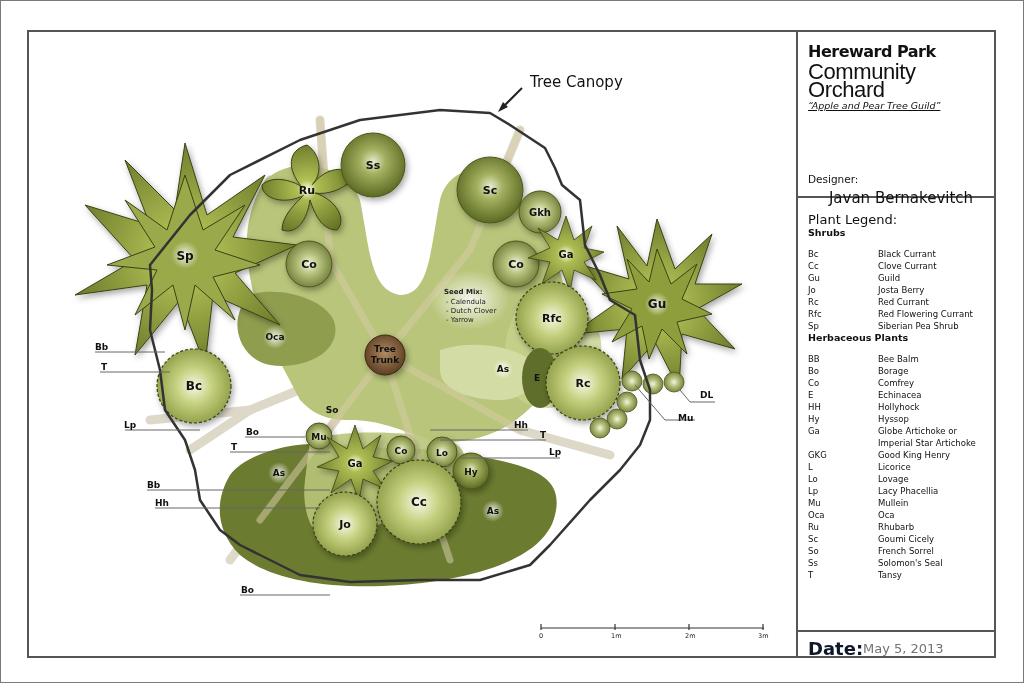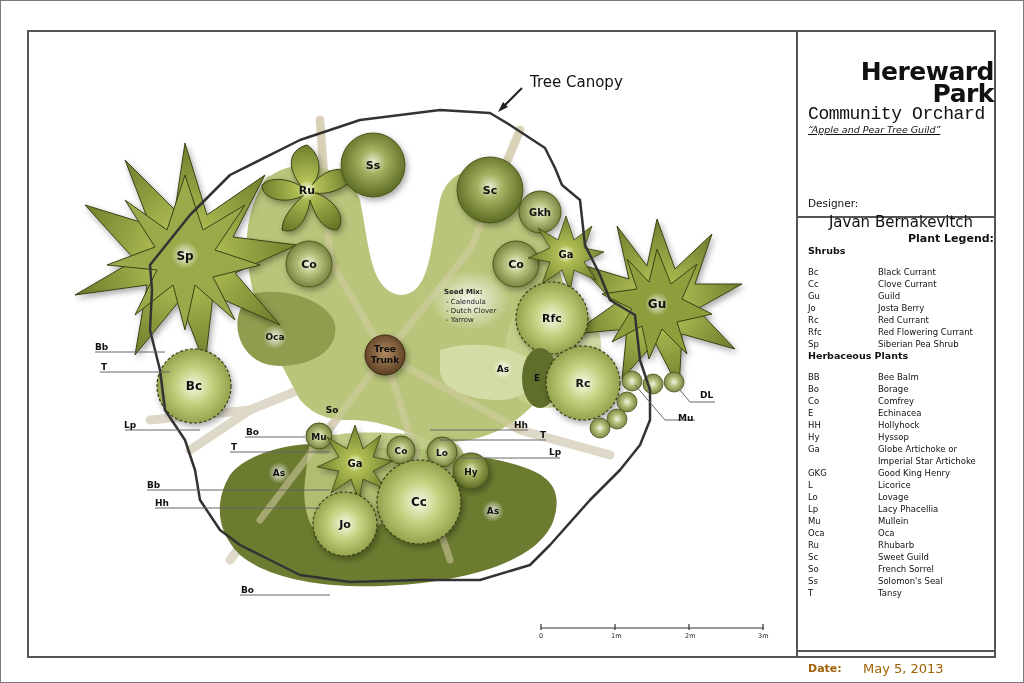--- a/index.html
+++ b/index.html
@@ -7,36 +7,36 @@
          font-family: "DejaVu Sans", sans-serif; }
   .outer-frame { position: absolute; left: 0; top: 0; width: 1022px; height: 681px;
                  border: 1px solid #7a7a7a; }
   .sheet { position: absolute; left: 27px; top: 30px; width: 965px; height: 624px;
            border: 2px solid #555; border-right: none; background: #fff; }
   .plan { position: absolute; left: 27px; top: 30px; width: 769px; height: 626px; }
   .title-block { position: absolute; left: 796px; top: 30px; width: 196px; height: 624px;
                  border: 2px solid #555; background: #fff; }
   .tb-section { border-bottom: 2px solid #555; box-sizing: border-box; padding-left: 10px; }
   .tb-header { height: 157px; }
-  .tb-title { font-family: "DejaVu Sans", sans-serif; font-weight: bold; font-size: 25px;
-              margin-top: 29px; line-height: 22px; letter-spacing: -0.5px; color: #111; text-align: right; }
-  .tb-subtitle { font-family: Liberation Mono, monospace; font-size: 18px; line-height: 18px;
+  .tb-title { font-family: "DejaVu Sans", sans-serif; font-weight: bold; font-size: 16px;
+              margin-top: 9px; line-height: 22px; letter-spacing: -0.5px; color: #111; }
+  .tb-subtitle { font-family: Liberation Sans, sans-serif; font-size: 22px; line-height: 18px;
                  letter-spacing: -0.4px; color: #111; }
   .tb-tagline { font-style: italic; font-size: 9.5px; line-height: 14px; color: #111; text-decoration: underline; }
   .tb-designer-label { font-size: 10.5px; margin-top: 60px; color: #111; }
   .tb-designer-name { font-size: 15px; margin-top: 4px; color: #111; text-align: center; }
   .tb-legend { height: 434px; padding-top: 14px; }
-  .tb-legend-title { font-weight: bold; font-size: 11px; color: #111; text-align: right; }
+  .tb-legend-title { font-weight: normal; font-size: 13px; color: #111; }
   .tb-group-title { font-weight: bold; font-size: 9.5px; margin-bottom: 10px; color: #111; }
   .legend-row { display: flex; font-size: 8.5px; line-height: 12px; color: #111; }
   .legend-code { width: 30px; flex: none; }
   .legend-name { flex: 1; padding-left: 40px; }
   .tb-date { height: 33px; border-bottom: none; display: flex; align-items: center; }
-  .tb-date-label { font-weight: bold; font-size: 11px; width: 55px; color: #a16207; }
-  .tb-date-value { font-size: 13px; color: #a16207; }
+  .tb-date-label { font-weight: bold; font-size: 18px; width: 55px; color: #0f172a; }
+  .tb-date-value { font-size: 13px; color: #737373; }
   .plant-label { font-family: "DejaVu Sans", sans-serif; font-weight: bold; fill: #111; }
   .callout-text { font-family: "DejaVu Sans", sans-serif; font-weight: bold; font-size: 9px; fill: #111; }
   .small-text { font-family: "DejaVu Sans", sans-serif; font-size: 7px; fill: #222; }
 </style>
 </head>
 <body>
 
 <div class="outer-frame"></div>
 <div class="sheet"></div>
 
@@ -379,21 +379,21 @@
         <div class="legend-row">
           <span class="legend-code">Oca</span>
           <span class="legend-name">Oca</span>
         </div>
         <div class="legend-row">
           <span class="legend-code">Ru</span>
           <span class="legend-name">Rhubarb</span>
         </div>
         <div class="legend-row">
           <span class="legend-code">Sc</span>
-          <span class="legend-name">Sweet Guild</span>
+          <span class="legend-name">Goumi Cicely</span>
         </div>
         <div class="legend-row">
           <span class="legend-code">So</span>
           <span class="legend-name">French Sorrel</span>
         </div>
         <div class="legend-row">
           <span class="legend-code">Ss</span>
           <span class="legend-name">Solomon's Seal</span>
         </div>
         <div class="legend-row">

